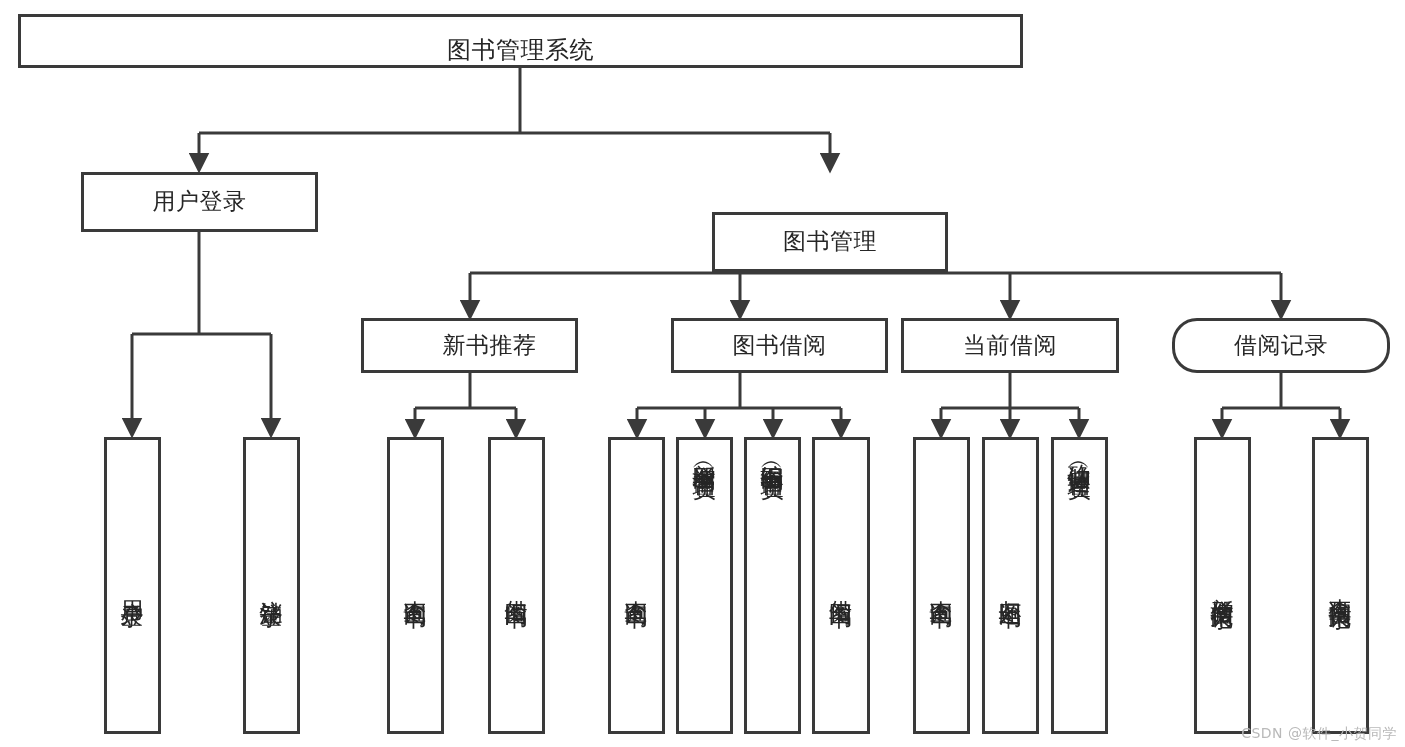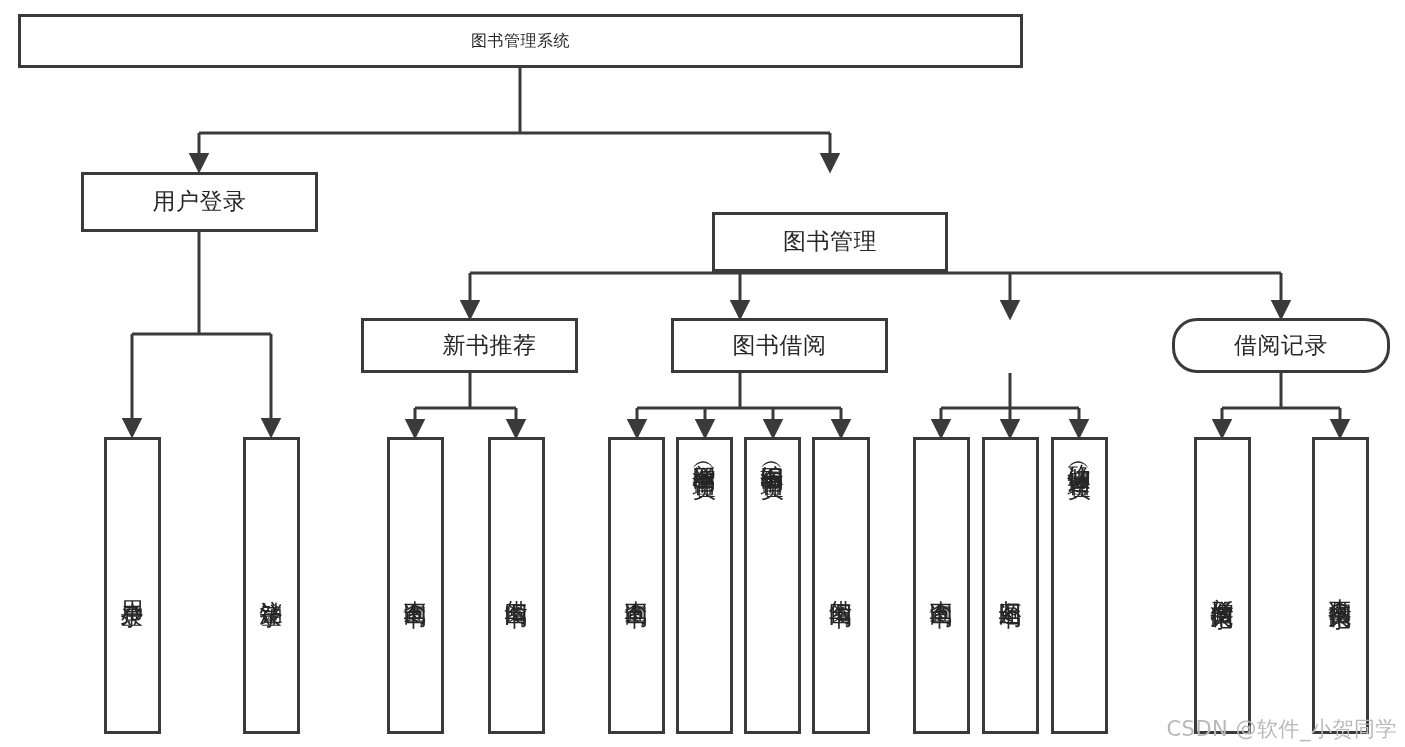--- a/index.html
+++ b/index.html
@@ -34,21 +34,22 @@
     align-items: center;
     justify-content: center;
     color: #262626;
   }
   .node.horizontal {
     font-size: 23px;
     letter-spacing: 0.5px;
     line-height: 1.2;
   }
   .node.root-node {
-    font-size: 16px;
+    font-size: 24px;
+    align-items: flex-end;
   }
   .node.leaf {
     align-items: flex-start;
     padding-top: 6px;
   }
   .leaf-label {
     writing-mode: vertical-rl;
     text-orientation: upright;
     font-size: 23px;
     line-height: 1.22;
@@ -57,21 +58,21 @@
     color: #262626;
   }
   .leaf.centered {
     align-items: center;
     padding-top: 0;
   }
   .watermark {
     position: absolute;
     right: 8px;
     bottom: 4px;
-    font-size: 21px;
+    font-size: 14px;
     color: #b9b9b9;
     letter-spacing: 0.5px;
     white-space: nowrap;
     pointer-events: none;
   }
 </style>
 </head>
 <body>
 
 <div id="diagram-root">
@@ -137,20 +138,23 @@
   <div class="node horizontal" style="left:712px; top:172px; width:236px; height:60px;margin-top:40px;">
     <span>图书管理</span>
   </div>
 
   <div class="node horizontal" style="left:361px; top:318px; width:217px; height:55px;padding-left:40px;">
     <span>新书推荐</span>
   </div>
   <div class="node horizontal" style="left:631px; top:318px; width:217px; height:55px;margin-left:40px;">
     <span>图书借阅</span>
   </div>
+  <div class="node horizontal" style="left:901px; top:318px; width:218px; height:55px;">
+    <span>当前借阅</span>
+  </div>
   <div class="node horizontal" style="left:1172px; top:318px; width:218px; height:55px;border-radius:25px;">
     <span>借阅记录</span>
   </div>
 
   <div class="node leaf centered" style="left:104px; top:437px; width:57px; height:297px;">
     <span class="leaf-label">用户登录</span>
   </div>
   <div class="node leaf centered" style="left:243px; top:437px; width:57px; height:297px;">
     <span class="leaf-label">注销登录</span>
   </div>

